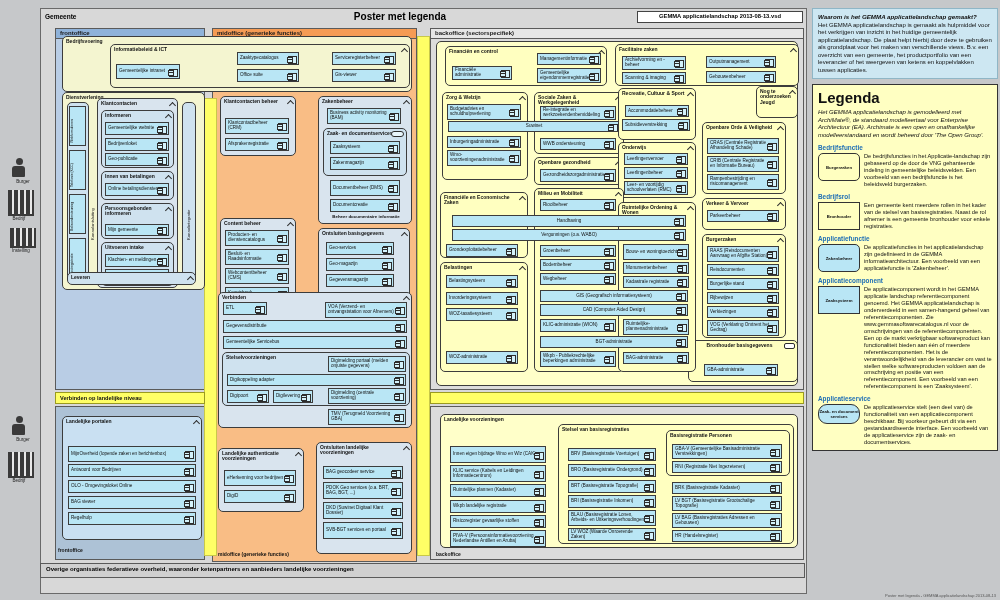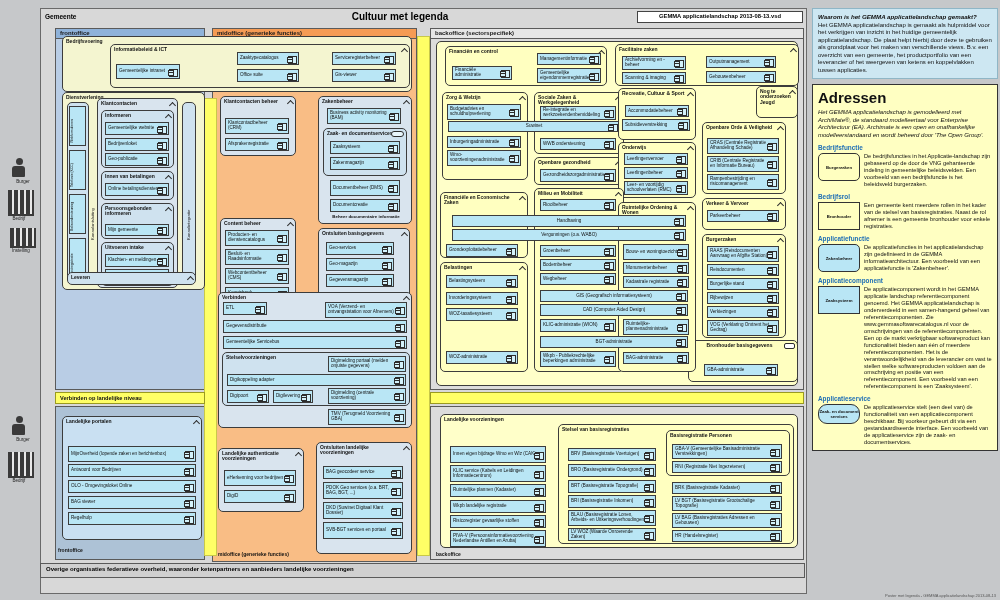--- a/index.html
+++ b/index.html
@@ -67,21 +67,21 @@
   #bottom-bar{position:absolute;left:40px;top:563px;width:765px;height:15px;background:#d0d0d0;border:1px solid #5a5a5a;font-size:6px;font-weight:bold;padding:2px 0 0 5px;box-sizing:border-box;}
   #page-title{position:absolute;left:300px;top:11px;width:200px;text-align:center;font-size:10px;font-weight:bold;}
   #gemeente-label{position:absolute;left:45px;top:13px;font-size:6.5px;font-weight:bold;}
   #file-box{position:absolute;left:637px;top:11px;width:166px;height:12px;background:#fff;border:1px solid #444;font-size:5.8px;font-weight:bold;text-align:center;padding-top:1px;box-sizing:border-box;}
 </style>
 </head>
 <body>
 
 <div id="poster"></div>
 <div id="gemeente-label">Gemeente</div>
-<div id="page-title">Cultuur met legenda</div>
+<div id="page-title">Poster met legenda</div>
 <div id="file-box">GEMMA applicatielandschap 2013-08-13.vsd</div>
 <div id="diagram-layer">
     <div class="nd t-panel f-front" style="left: 55px; top: 28px; width: 150px; height: 362px;"></div>
     <div class="nd t-panel f-mid" style="left: 212px; top: 28px; width: 205px; height: 534px;"></div>
     <div class="nd t-panel f-back" style="left: 430px; top: 28px; width: 374px; height: 362px;"></div>
     <div class="nd t-panel f-front2" style="left: 55px; top: 406px; width: 150px; height: 154px;"></div>
     <div class="nd t-panel f-back" style="left: 430px; top: 406px; width: 374px; height: 154px;"></div>
     <div class="nd t-hdr f-fronthdr" style="left: 55px; top: 28px; width: 150px; height: 11px;">frontoffice</div>
     <div class="nd t-hdr f-midhdr" style="left: 212px; top: 28px; width: 205px; height: 11px;">midoffice (generieke functies)</div>
     <div class="nd t-hdr f-backhdr" style="left: 430px; top: 28px; width: 374px; height: 11px;">backoffice (sectorspecifiek)</div>
@@ -728,21 +728,21 @@
     <div class="actor bldg" style="left: 8px; top: 452px; width: 26px; height: 24px;"></div>
     <div class="actor-cap" style="left: 4px; top: 478px;">Bedrijf</div>
   </div>
 
 <div id="legend">
   <div id="why-box">
     <div class="why-title">Waarom is het GEMMA applicatielandschap gemaakt?</div>
     <div>Het GEMMA applicatielandschap is gemaakt als hulpmiddel voor het verkrijgen van inzicht in het huidige gemeentelijk applicatielandschap. De plaat helpt hierbij door deze te gebruiken als grondplaat voor het maken van verschillende views. B.v. een overzicht van een gemeente, het productportfolio van een leverancier of het weergeven van ketens en koppelvlakken tussen applicaties.</div>
   </div>
   <div id="legenda-box">
-    <h1>Adressen</h1>
+    <h1>Legenda</h1>
     <div class="leg-intro">Het GEMMA applicatielandschap is gemodelleerd met ArchiMate®, de standaard modelleertaal voor Enterprise Architectuur (EA). Archimate is een open en onafhankelijke modelleerstandaard en wordt beheerd door 'The Open Group'.</div>
     <div id="leg-sections">
         <div class="leg-head">Bedrijfsfunctie</div>
         <div class="leg-row">
           <div class="leg-swatch sw-yr">Burgerzaken</div>
           <div class="leg-text">De bedrijfsfuncties in het Applicatie-landschap zijn gebaseerd op de door de VNG gehanteerde indeling in gemeentelijke beleidsvelden. Een voorbeeld van een bedrijfsfunctie is het beleidsveld burgerzaken.</div>
         </div>
         <div class="leg-head">Bedrijfsrol</div>
         <div class="leg-row">
           <div class="leg-swatch sw-y">Bronhouder</div>

